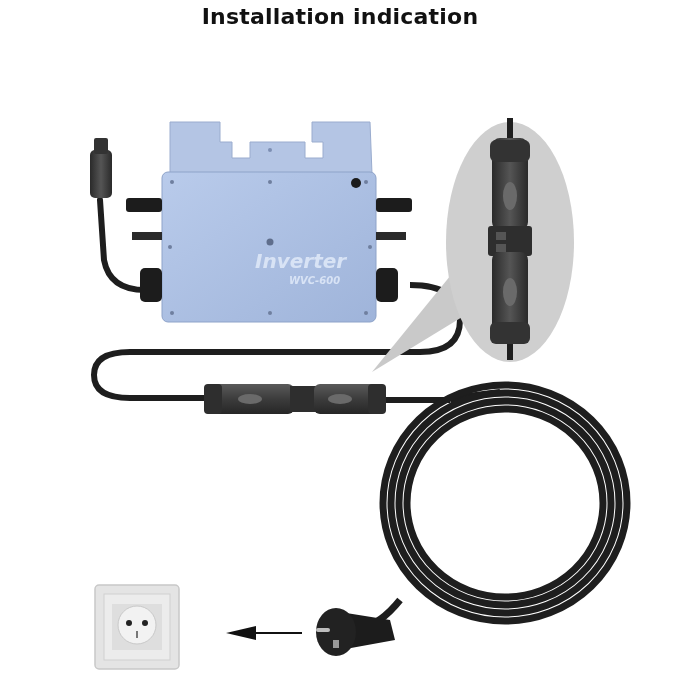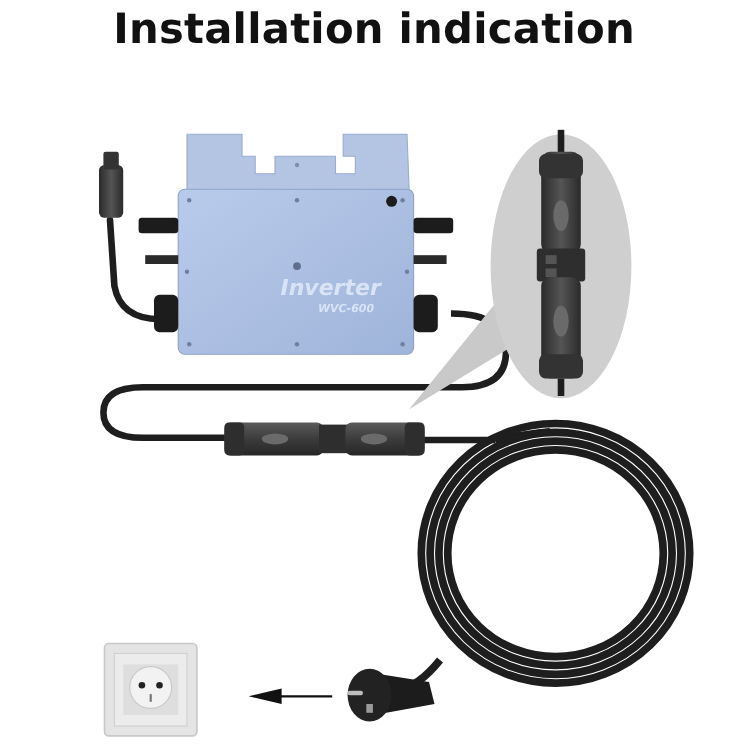--- a/index.html
+++ b/index.html
@@ -1,17 +1,17 @@
 <!DOCTYPE html>
 <html><head>
 <meta charset="utf-8">
 <style>
   html, body { margin: 0; padding: 0; background: #ffffff; }
   body { width: 680px; height: 680px; position: relative; overflow: hidden; font-family: "DejaVu Sans", sans-serif; }
-  .title { position: absolute; left: 0; top: 4px; width: 680px; text-align: center; font-size: 38px; font-weight: bold; color: #111111; letter-spacing: 0.2px; font-family: "DejaVu Sans", sans-serif; }
+  .title { position: absolute; left: 0; top: 4px; width: 680px; text-align: center; font-size: 22px; font-weight: bold; color: #111111; letter-spacing: 0.2px; font-family: "DejaVu Sans", sans-serif; }
   svg.scene { position: absolute; left: 0; top: 0; }
   .inv-brand { font-family: "DejaVu Sans", sans-serif; font-style: italic; font-weight: bold; }
 </style>
 </head>
 <body>
 
 <div class="title">Installation indication</div>
 
 <svg class="scene" width="680" height="680" viewBox="0 0 680 680">
   <defs>

